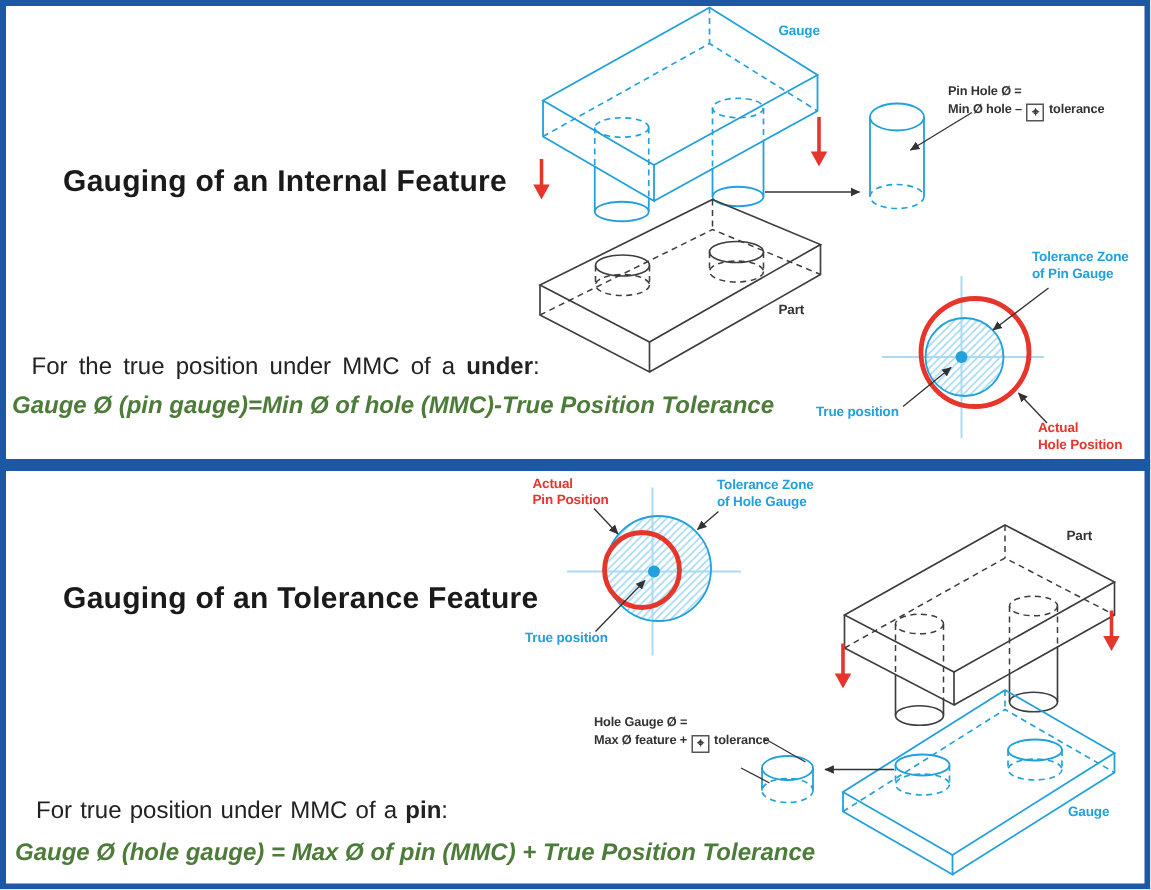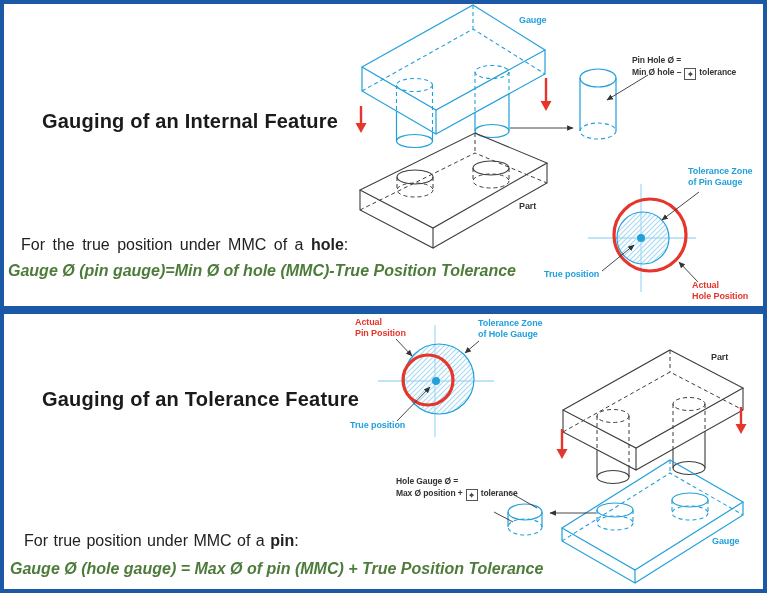--- a/index.html
+++ b/index.html
@@ -172,21 +172,21 @@
       <span style="display:block;">of Pin Gauge</span>
     </div>
 
     <div class="lbl small blue" style="left:544px;top:269px;">True position</div>
 
     <div class="lbl small red" style="left:692px;top:280px;">
       <span style="display:block;">Actual</span>
       <span style="display:block;">Hole Position</span>
     </div>
 
-    <div class="stmt" style="left:21px;top:236px;"><span>For the true position under MMC of a </span><b>hole</b><span>:</span></div>
+    <div class="stmt" style="left:21px;top:236px;"><span>For the true position under MMC of a </span><b>under</b><span>:</span></div>
 
     <div class="formula" style="left:8px;top:262px;">Gauge Ø (pin gauge)=Min Ø of hole (MMC)-True Position Tolerance</div>
   </section>
 
   <section>
     <div class="title" style="left:42px;top:388px;">Gauging of an Tolerance Feature</div>
 
     <div class="lbl small red" style="left:355px;top:317px;">
       <span style="display:block;">Actual</span>
       <span style="display:block;">Pin Position</span>
@@ -196,21 +196,21 @@
       <span style="display:block;">Tolerance Zone</span>
       <span style="display:block;">of Hole Gauge</span>
     </div>
 
     <div class="lbl small blue" style="left:350px;top:420px;">True position</div>
 
     <div class="lbl small" style="left:711px;top:352px;">Part</div>
 
     <div class="lbl note" style="left:396px;top:476px;">
       <span style="display:block;">Hole Gauge Ø =</span>
-      <span style="display:block;"><span>Max Ø position +</span><span class="possym">⌖</span><span>tolerance</span></span>
+      <span style="display:block;"><span>Max Ø feature +</span><span class="possym">⌖</span><span>tolerance</span></span>
     </div>
 
     <div class="lbl small blue" style="left:712px;top:536px;">Gauge</div>
 
     <div class="stmt" style="left:24px;top:532px;word-spacing:1px;"><span>For true position under MMC of a </span><b>pin</b><span>:</span></div>
 
     <div class="formula" style="left:10px;top:560px;">Gauge Ø (hole gauge) = Max Ø of pin (MMC) + True Position Tolerance</div>
   </section>
 </div>
 

